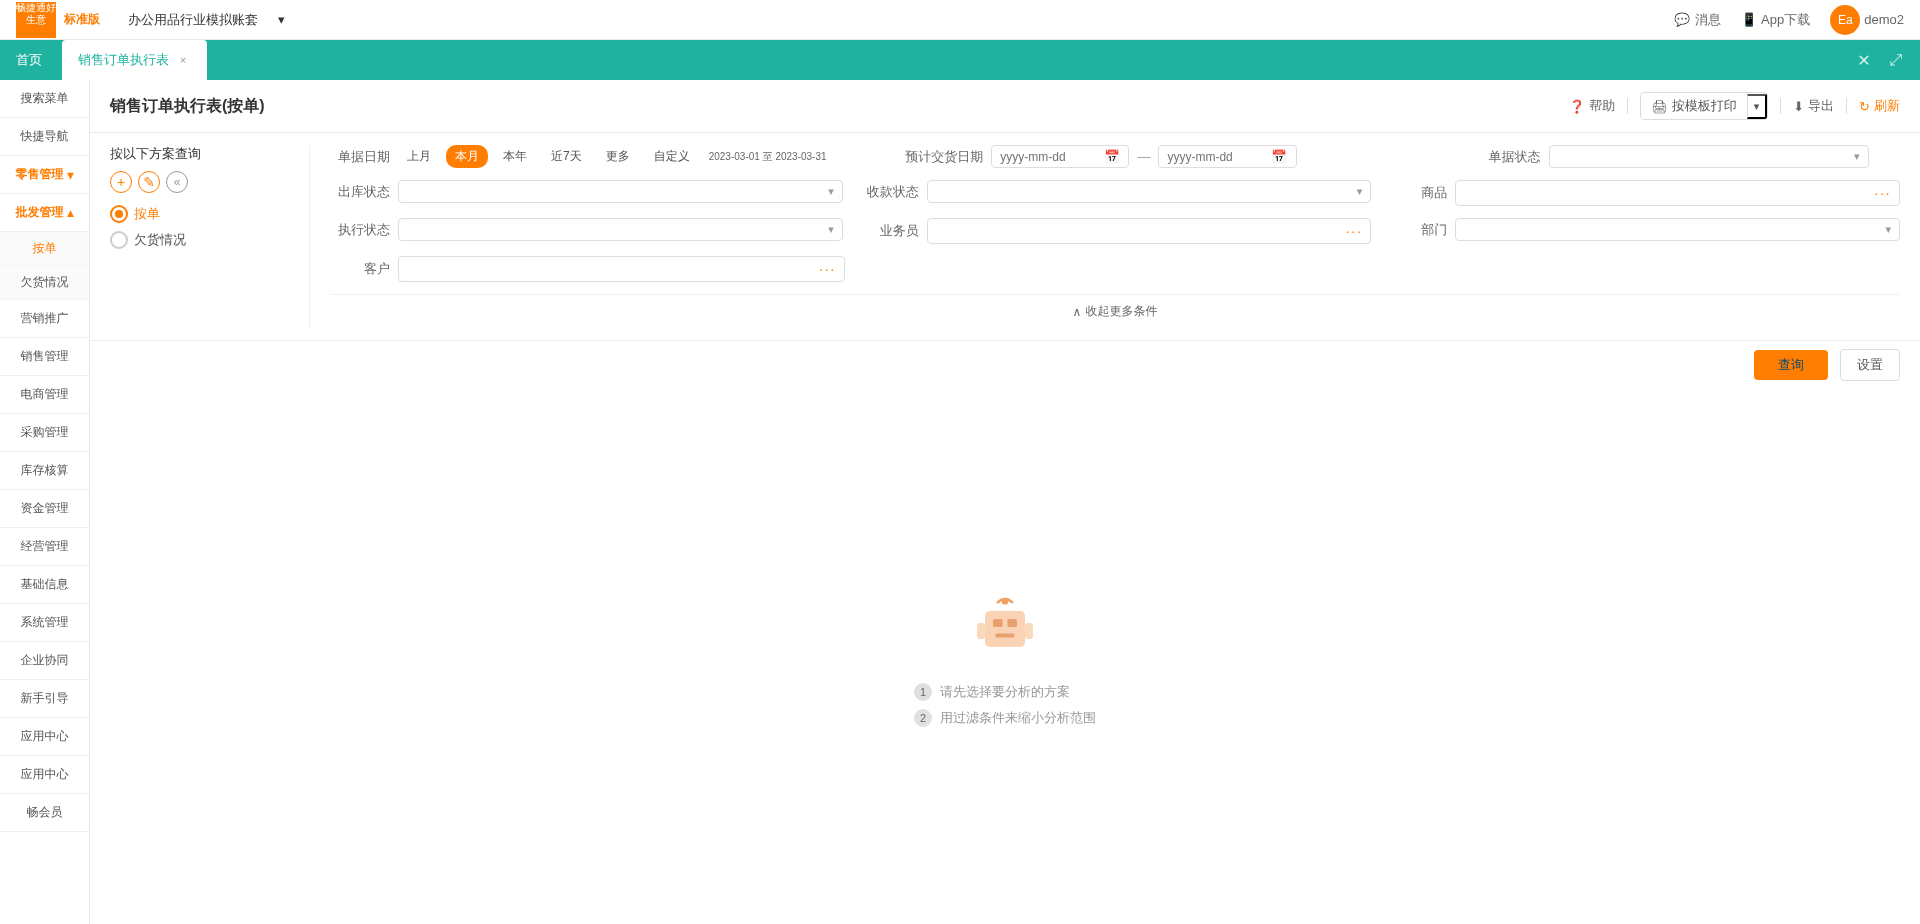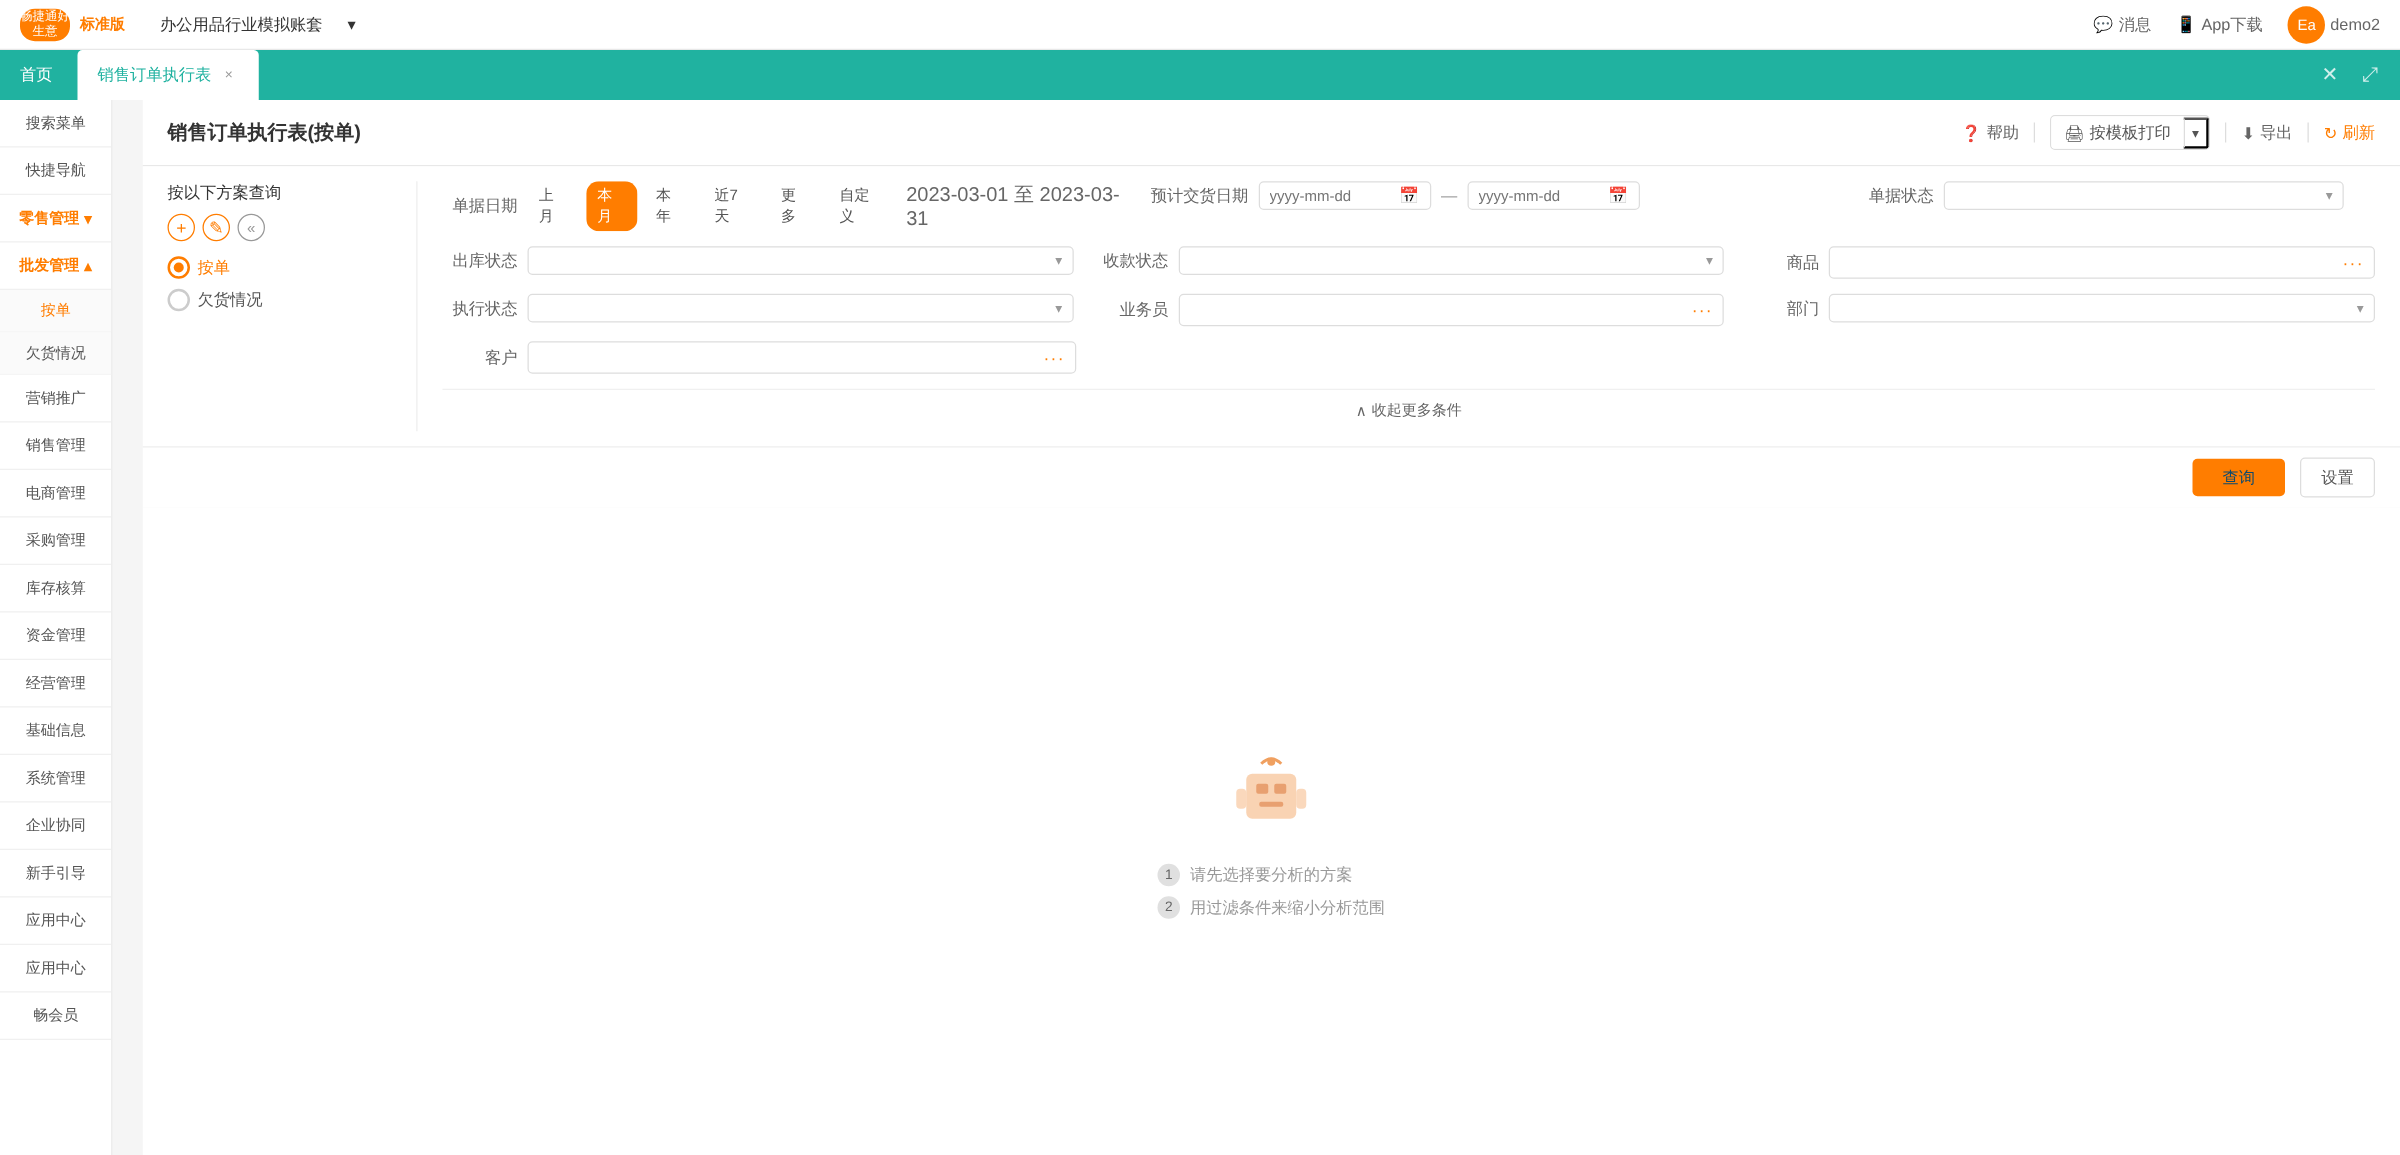--- a/index.html
+++ b/index.html
@@ -1,40 +1,40 @@
 <!DOCTYPE html>
 <html><head>
   <meta charset="utf-8">
   <style>
     * { margin: 0; padding: 0; box-sizing: border-box; }
     body { font-family: 'Microsoft YaHei', sans-serif; font-size: 13px; background: #f5f5f5; color: #333; width: 1920px; height: 924px; overflow: hidden; display: flex; flex-direction: column; }
 
     
     .top-bar { height: 40px; background: #fff; display: flex; align-items: center; justify-content: space-between; padding: 0 16px; border-bottom: 1px solid #e8e8e8; flex-shrink: 0; }
     .top-bar-left { display: flex; align-items: center; gap: 8px; }
-    .logo-box { width: 40px; height: 26px; background: #ff7d00; border-radius: 12px; display: flex; align-items: center; justify-content: center; }
+    .logo-box { width: 40px; height: 36px; background: #ff7d00; border-radius: 0; display: flex; align-items: flex-start; justify-content: center; }
     .logo-text { color: #fff; font-size: 10px; text-align: center; line-height: 1.2; }
     .company-info { display: flex; flex-direction: column; }
     .company-name { font-size: 12px; color: #ff7d00; font-weight: bold; }
     .industry-selector { display: flex; align-items: center; gap: 20px; font-size: 13px; color: #333; margin-left: 20px; cursor: pointer; }
     .top-bar-right { display: flex; align-items: center; gap: 20px; }
     .top-bar-icon-item { display: flex; align-items: center; gap: 4px; color: #666; font-size: 13px; cursor: pointer; }
     .user-avatar { width: 30px; height: 30px; border-radius: 50%; background: #ff7d00; display: flex; align-items: center; justify-content: center; color: #fff; font-size: 12px; overflow: hidden; }
 
     
     .tab-bar { height: 40px; background: #20b2a0; display: flex; align-items: center; padding: 0 0; flex-shrink: 0; }
     .tab-item { height: 40px; display: flex; align-items: center; padding: 0 16px; cursor: pointer; color: rgba(255,255,255,0.85); font-size: 13px; gap: 6px; }
     .tab-item.home { color: #fff; }
     .tab-item.active { background: #fff; color: #20b2a0; border-radius: 4px 4px 0 0; margin-left: 4px; }
     .tab-close { width: 16px; height: 16px; border-radius: 50%; display: flex; align-items: center; justify-content: center; font-size: 11px; color: #999; cursor: pointer; }
     .tab-bar-right { margin-left: auto; display: flex; align-items: center; gap: 8px; padding-right: 12px; }
     .tab-bar-btn { width: 24px; height: 24px; display: flex; align-items: center; justify-content: center; color: rgba(255,255,255,0.8); cursor: pointer; font-size: 16px; }
 
     
-    .main-layout { display: flex; flex: 1; overflow: hidden; gap: 24px; }
+    .main-layout { display: flex; flex: 1; overflow: hidden; }
 
     
     .sidebar { width: 90px; background: #fff; border-right: 1px solid #e8e8e8; display: flex; flex-direction: column; overflow-y: auto; flex-shrink: 0; }
     .sidebar-item { padding: 10px 4px; text-align: center; cursor: pointer; color: #555; font-size: 12px; border-bottom: 1px solid #f0f0f0; }
     .sidebar-item.section-header { color: #ff7d00; font-weight: bold; display: flex; align-items: center; justify-content: center; gap: 4px; }
     .sidebar-sub-item { padding: 8px 4px; text-align: center; cursor: pointer; color: #555; font-size: 12px; border-bottom: 1px solid #f5f5f5; background: #fafafa; }
     .sidebar-sub-item.active { color: #ff7d00; }
 
     
     .content-area { flex: 1; display: flex; flex-direction: column; overflow: hidden; background: #f5f5f5; }
@@ -284,21 +284,21 @@
 
             <div class="filter-field" style="flex:2;">
               <span class="filter-label">单据日期</span>
               <div class="date-filter-group">
                 <span class="date-quick-btn">上月</span>
                 <span class="date-quick-btn active">本月</span>
                 <span class="date-quick-btn">本年</span>
                 <span class="date-quick-btn">近7天</span>
                 <span class="date-quick-btn">更多</span>
                 <span class="date-quick-btn">自定义</span>
-                <span style="font-size:16px;color:#666;margin-left:4px;">2023-03-01 至 2023-03-31</span>
+                <span style="font-size:10px;color:#666;margin-left:4px;">2023-03-01 至 2023-03-31</span>
               </div>
             </div>
 
             <div class="filter-field" style="flex:2;">
               <span class="filter-label-wide">预计交货日期</span>
               <div class="date-input">
                 <input type="text" placeholder="yyyy-mm-dd" style="">
                 <span>📅</span>
               </div>
               <span class="date-range-sep">—</span>

